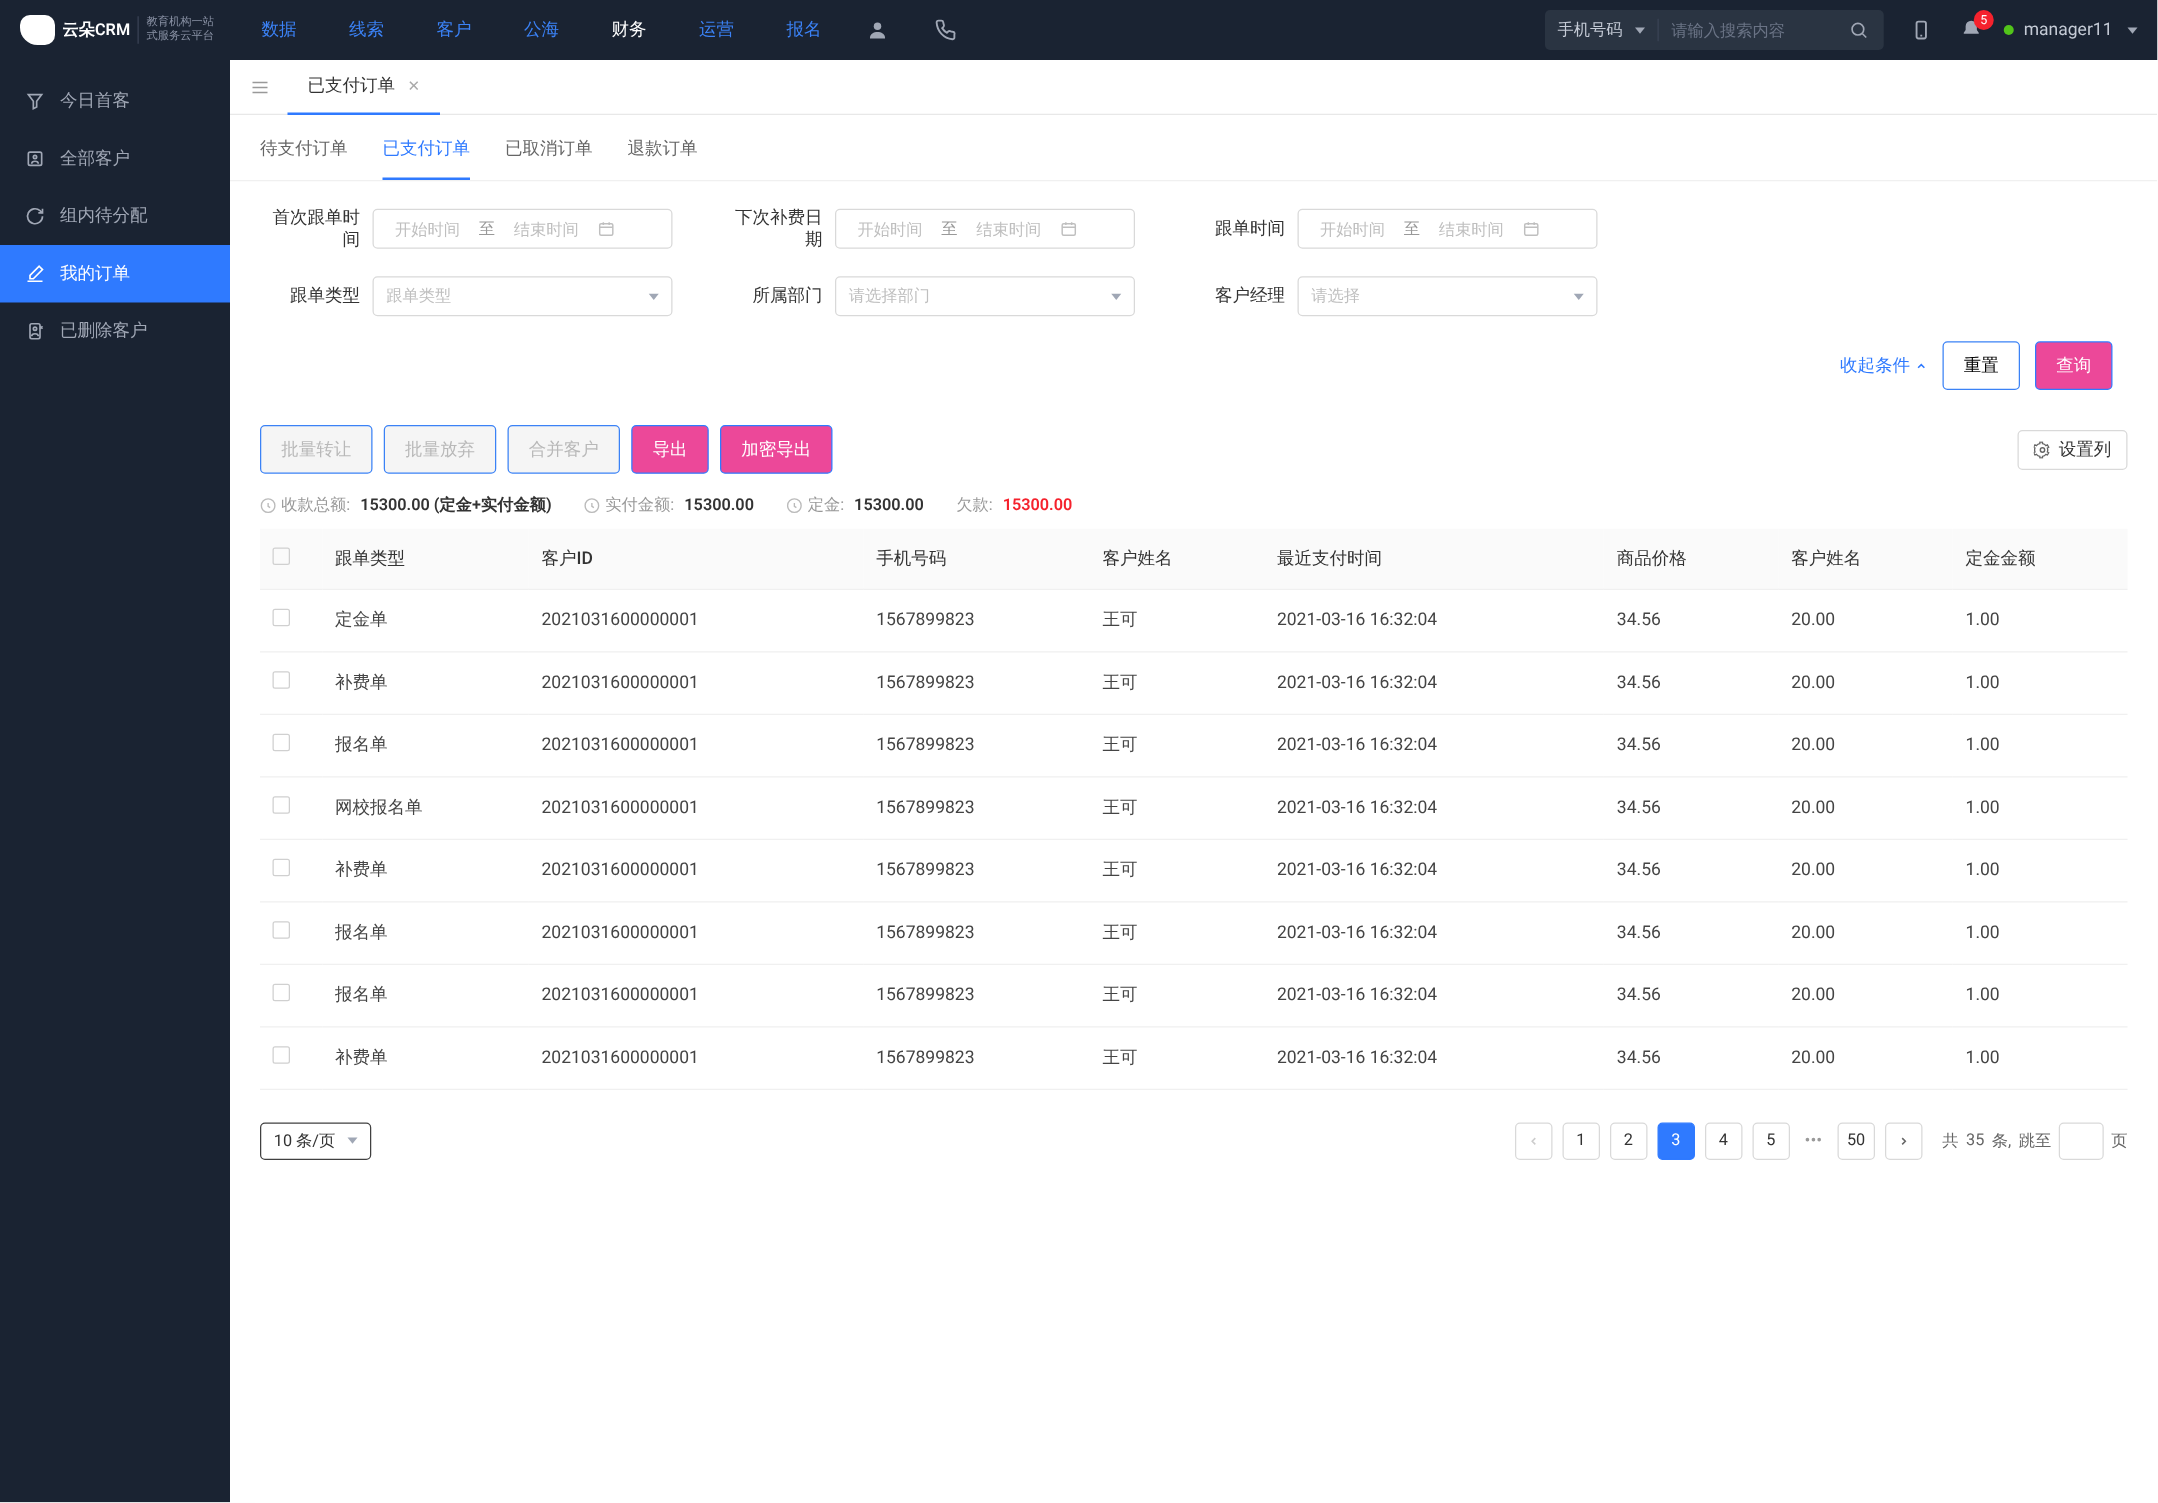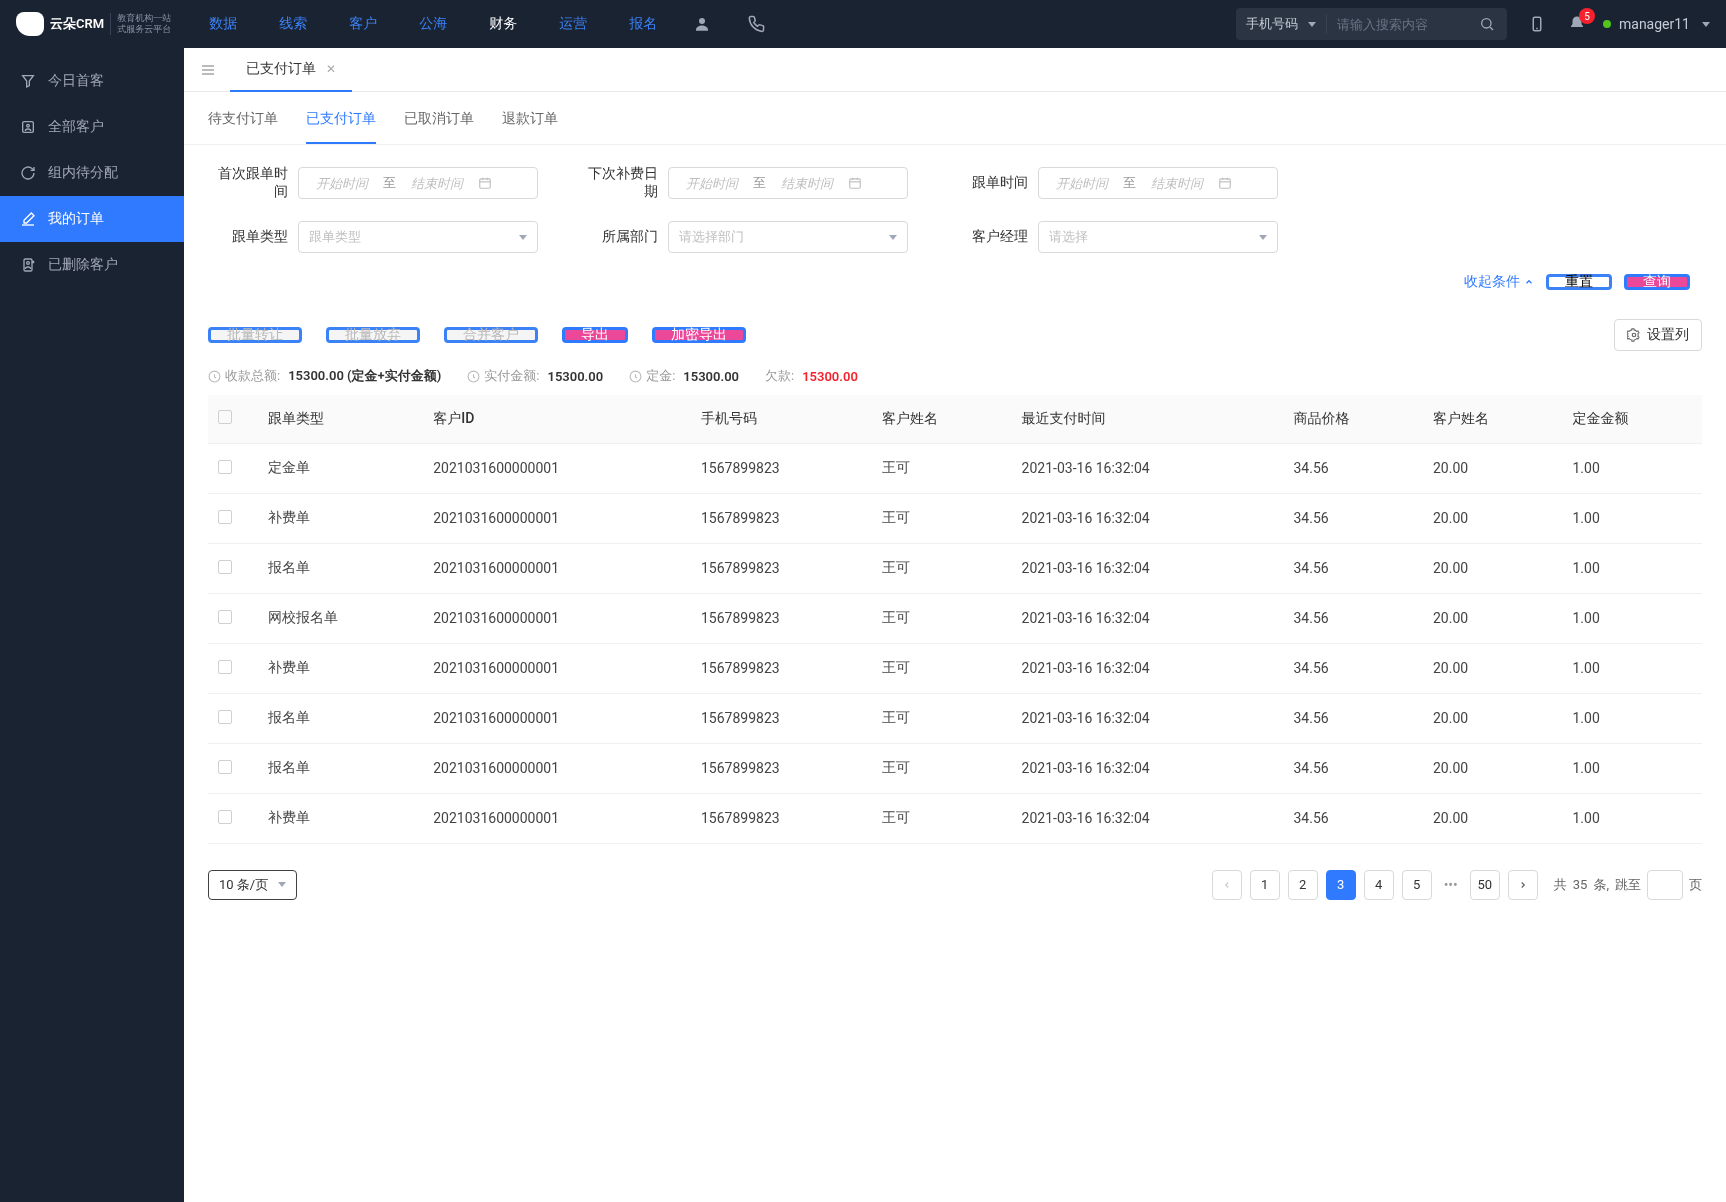--- a/index.html
+++ b/index.html
@@ -50,33 +50,33 @@
 .subtabs { display: flex; gap: 28px; padding: 18px 24px 0 24px; border-bottom: 1px solid #f0f0f0; }
 .subtab { padding-bottom: 14px; cursor: pointer; color: #666; border-bottom: 2px solid transparent; }
 .subtab.active { color: #2f7aff; border-bottom-color: #2f7aff; }
 
 
 .filters { padding: 20px 24px 10px 24px; }
 .filter-row { display: flex; gap: 40px; margin-bottom: 20px; }
 .filter-item { display: flex; align-items: center; gap: 10px; }
 .filter-label { width: 80px; text-align: right; color: #333; }
 .range-input { display: flex; align-items: center; border: 1px solid #d9d9d9; border-radius: 4px; height: 32px; padding: 0 8px; width: 240px; gap: 6px; color: #bfbfbf; font-size: 13px; }
-.range-input input { border: none; outline: none; width: 70px; text-align: center; font-size: 13px; font-style: italic; }
+.range-input input { border: none; outline: none; width: 70px; text-align: center; font-size: 13px; }
 .range-input input::placeholder { color: #bfbfbf; }
 .range-sep { color: #999; }
 .cal-icon { color: #bfbfbf; }
 .select-input { display: flex; align-items: center; justify-content: space-between; border: 1px solid #d9d9d9; border-radius: 4px; height: 32px; padding: 0 10px; width: 240px; color: #bfbfbf; cursor: pointer; font-size: 13px; }
 .filter-actions { display: flex; justify-content: flex-end; align-items: center; gap: 12px; padding-right: 12px; }
 .collapse-link { color: #2f7aff; cursor: pointer; display: flex; align-items: center; gap: 4px; }
-.btn { height: 16px; padding: 0 16px; border: 3px solid #3b82f6; border-radius: 4px; background: #fff; cursor: pointer; display: inline-flex; align-items: center; font-size: 14px; }
+.btn { height: 39px; padding: 0 16px; border: 1px solid #3b82f6; border-radius: 4px; background: #fff; cursor: pointer; display: inline-flex; align-items: center; font-size: 14px; }
 .btn-primary { background: #ec4899; color: #fff; border-color: #2f7aff; }
 .btn-disabled { background: #f5f5f5; color: #b8b8b8; cursor: not-allowed; }
 
 
-.actionbar { display: flex; align-items: center; gap: 24px; padding: 0 24px; margin-top: 18px; }
+.actionbar { display: flex; align-items: center; gap: 9px; padding: 0 24px; margin-top: 18px; }
 .actionbar .spacer { flex: 1; }
 .set-cols { display: flex; align-items: center; gap: 6px; border: 1px solid #d9d9d9; border-radius: 4px; height: 32px; padding: 0 12px; cursor: pointer; }
 
 
 .totals { display: flex; gap: 26px; padding: 16px 24px 10px 24px; color: #666; font-size: 13px; }
 .totals .lbl { color: #999; display: flex; align-items: center; gap: 4px; }
 .totals .val { color: #333; font-weight: 600; margin-left: 4px; }
 .totals .val-red { color: #f5222d; font-weight: 600; margin-left: 4px; }
 
 

